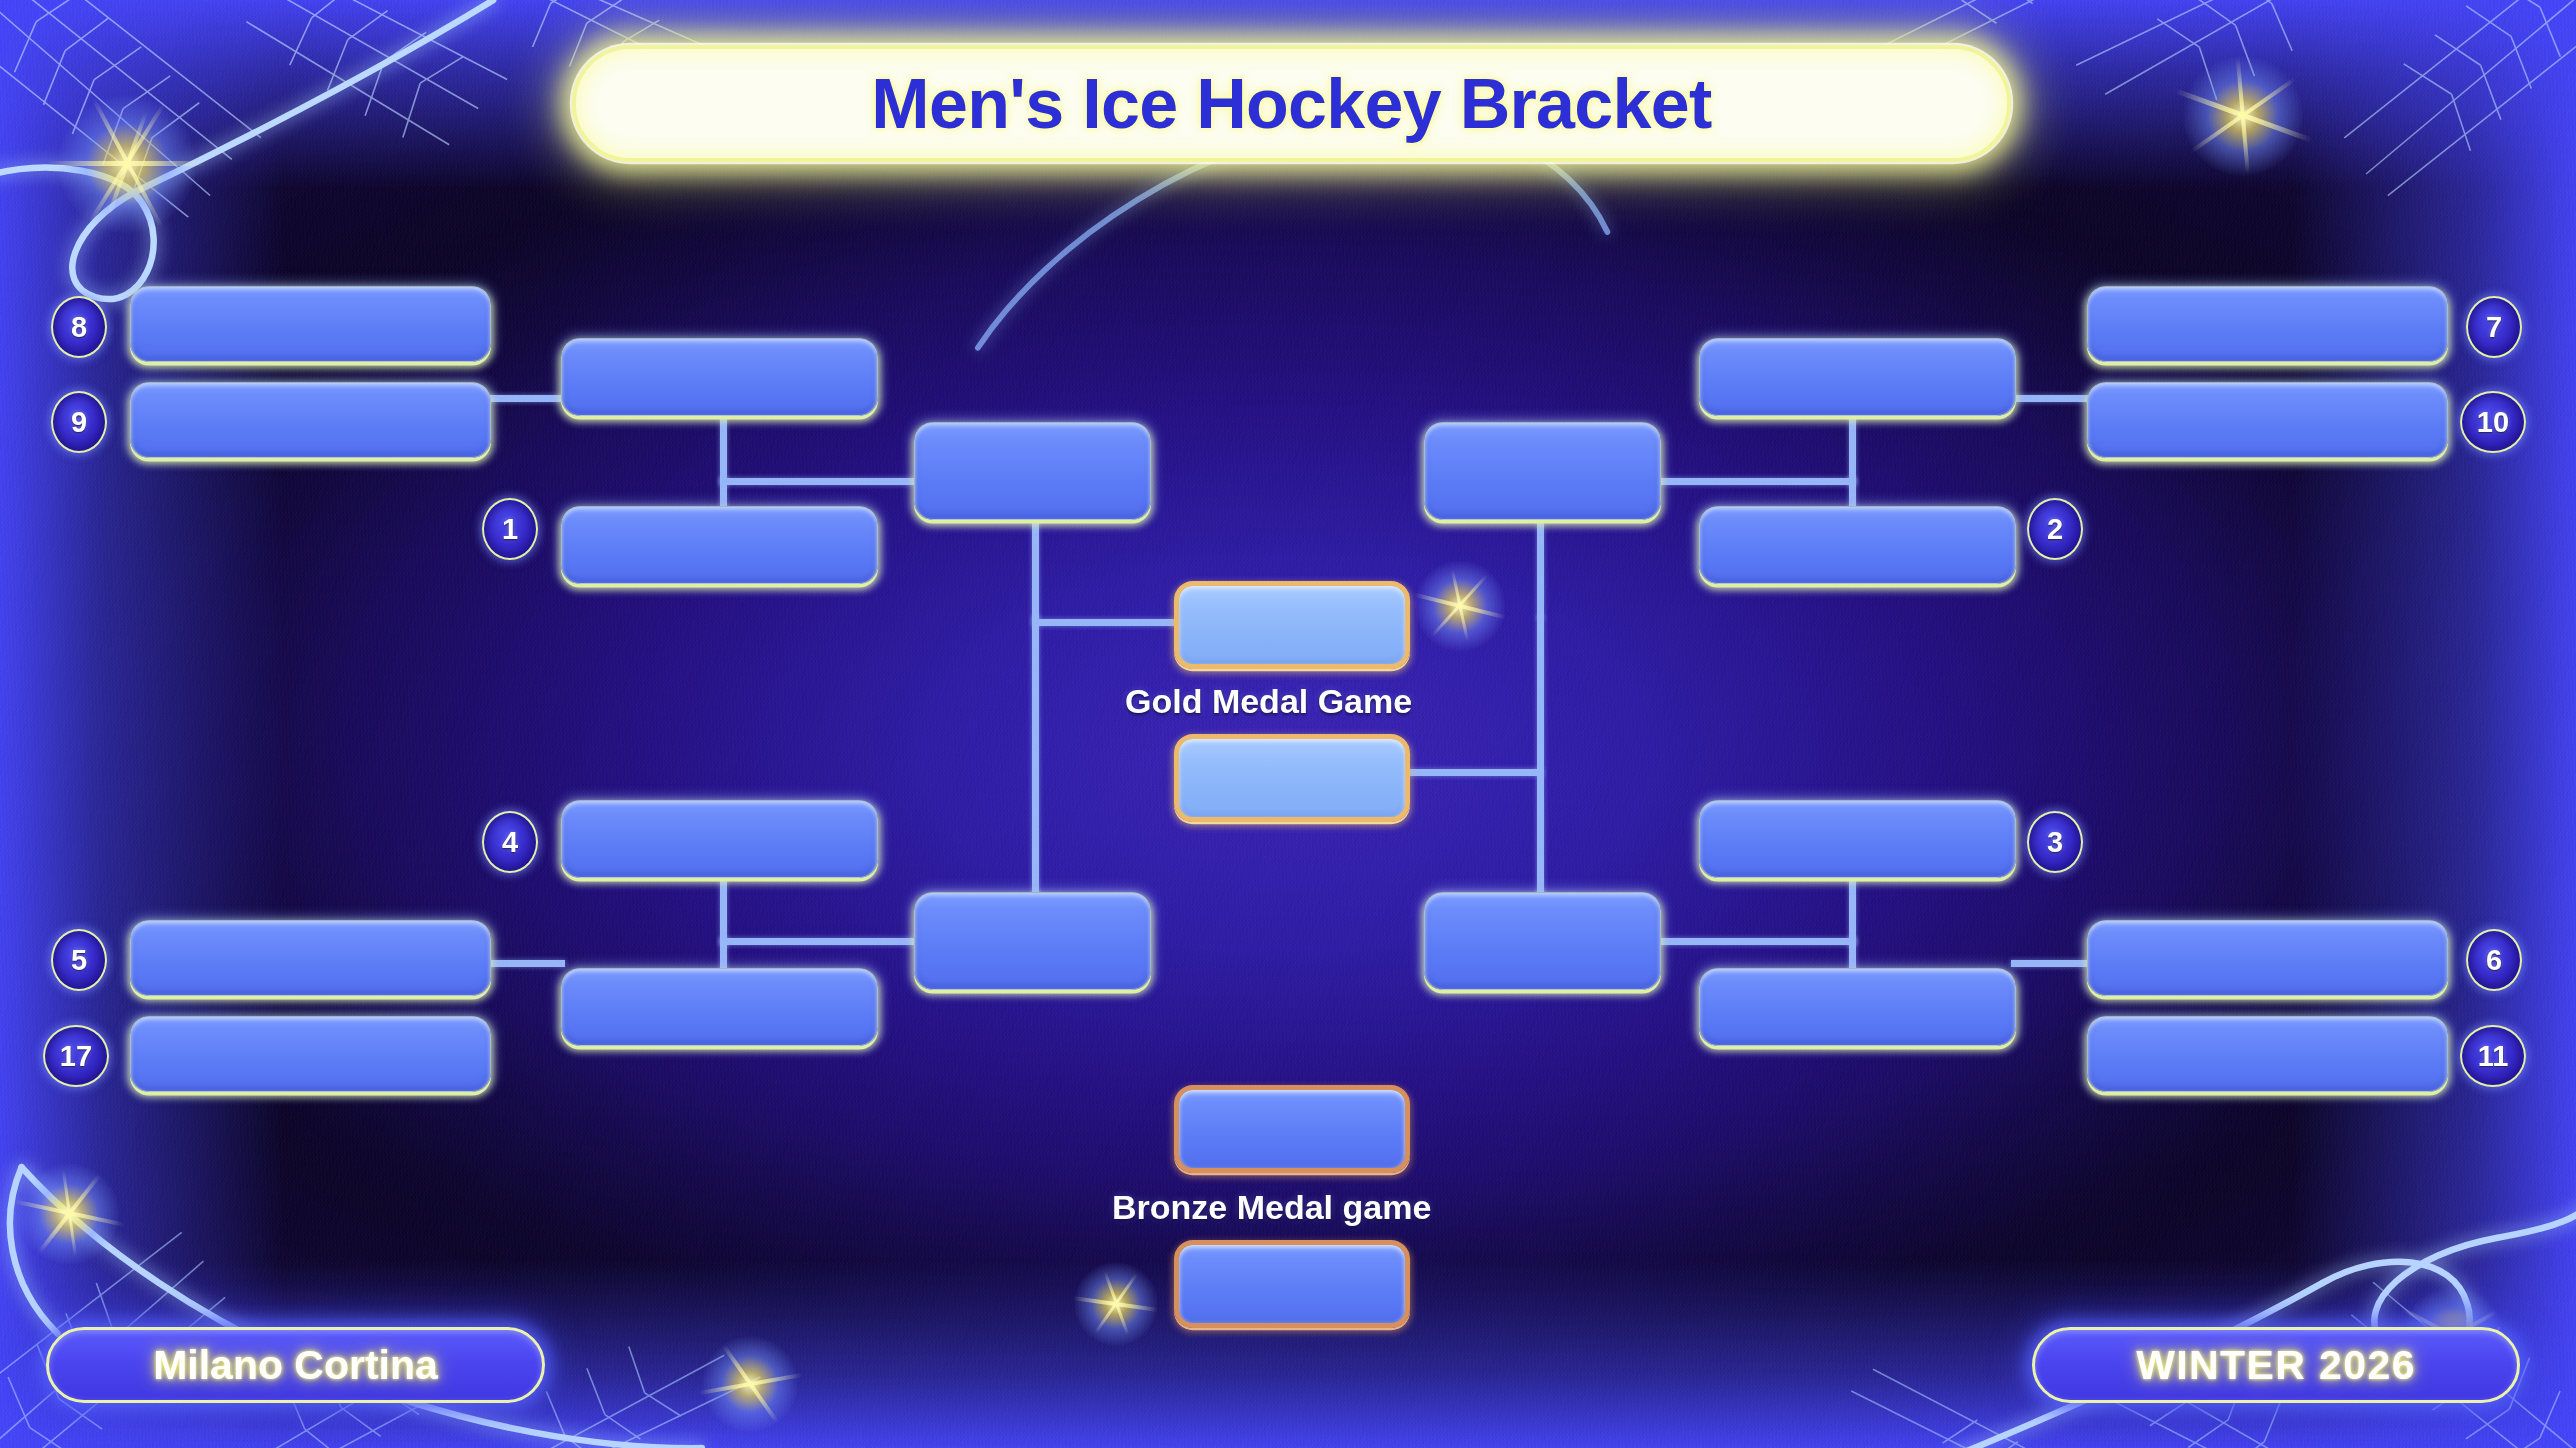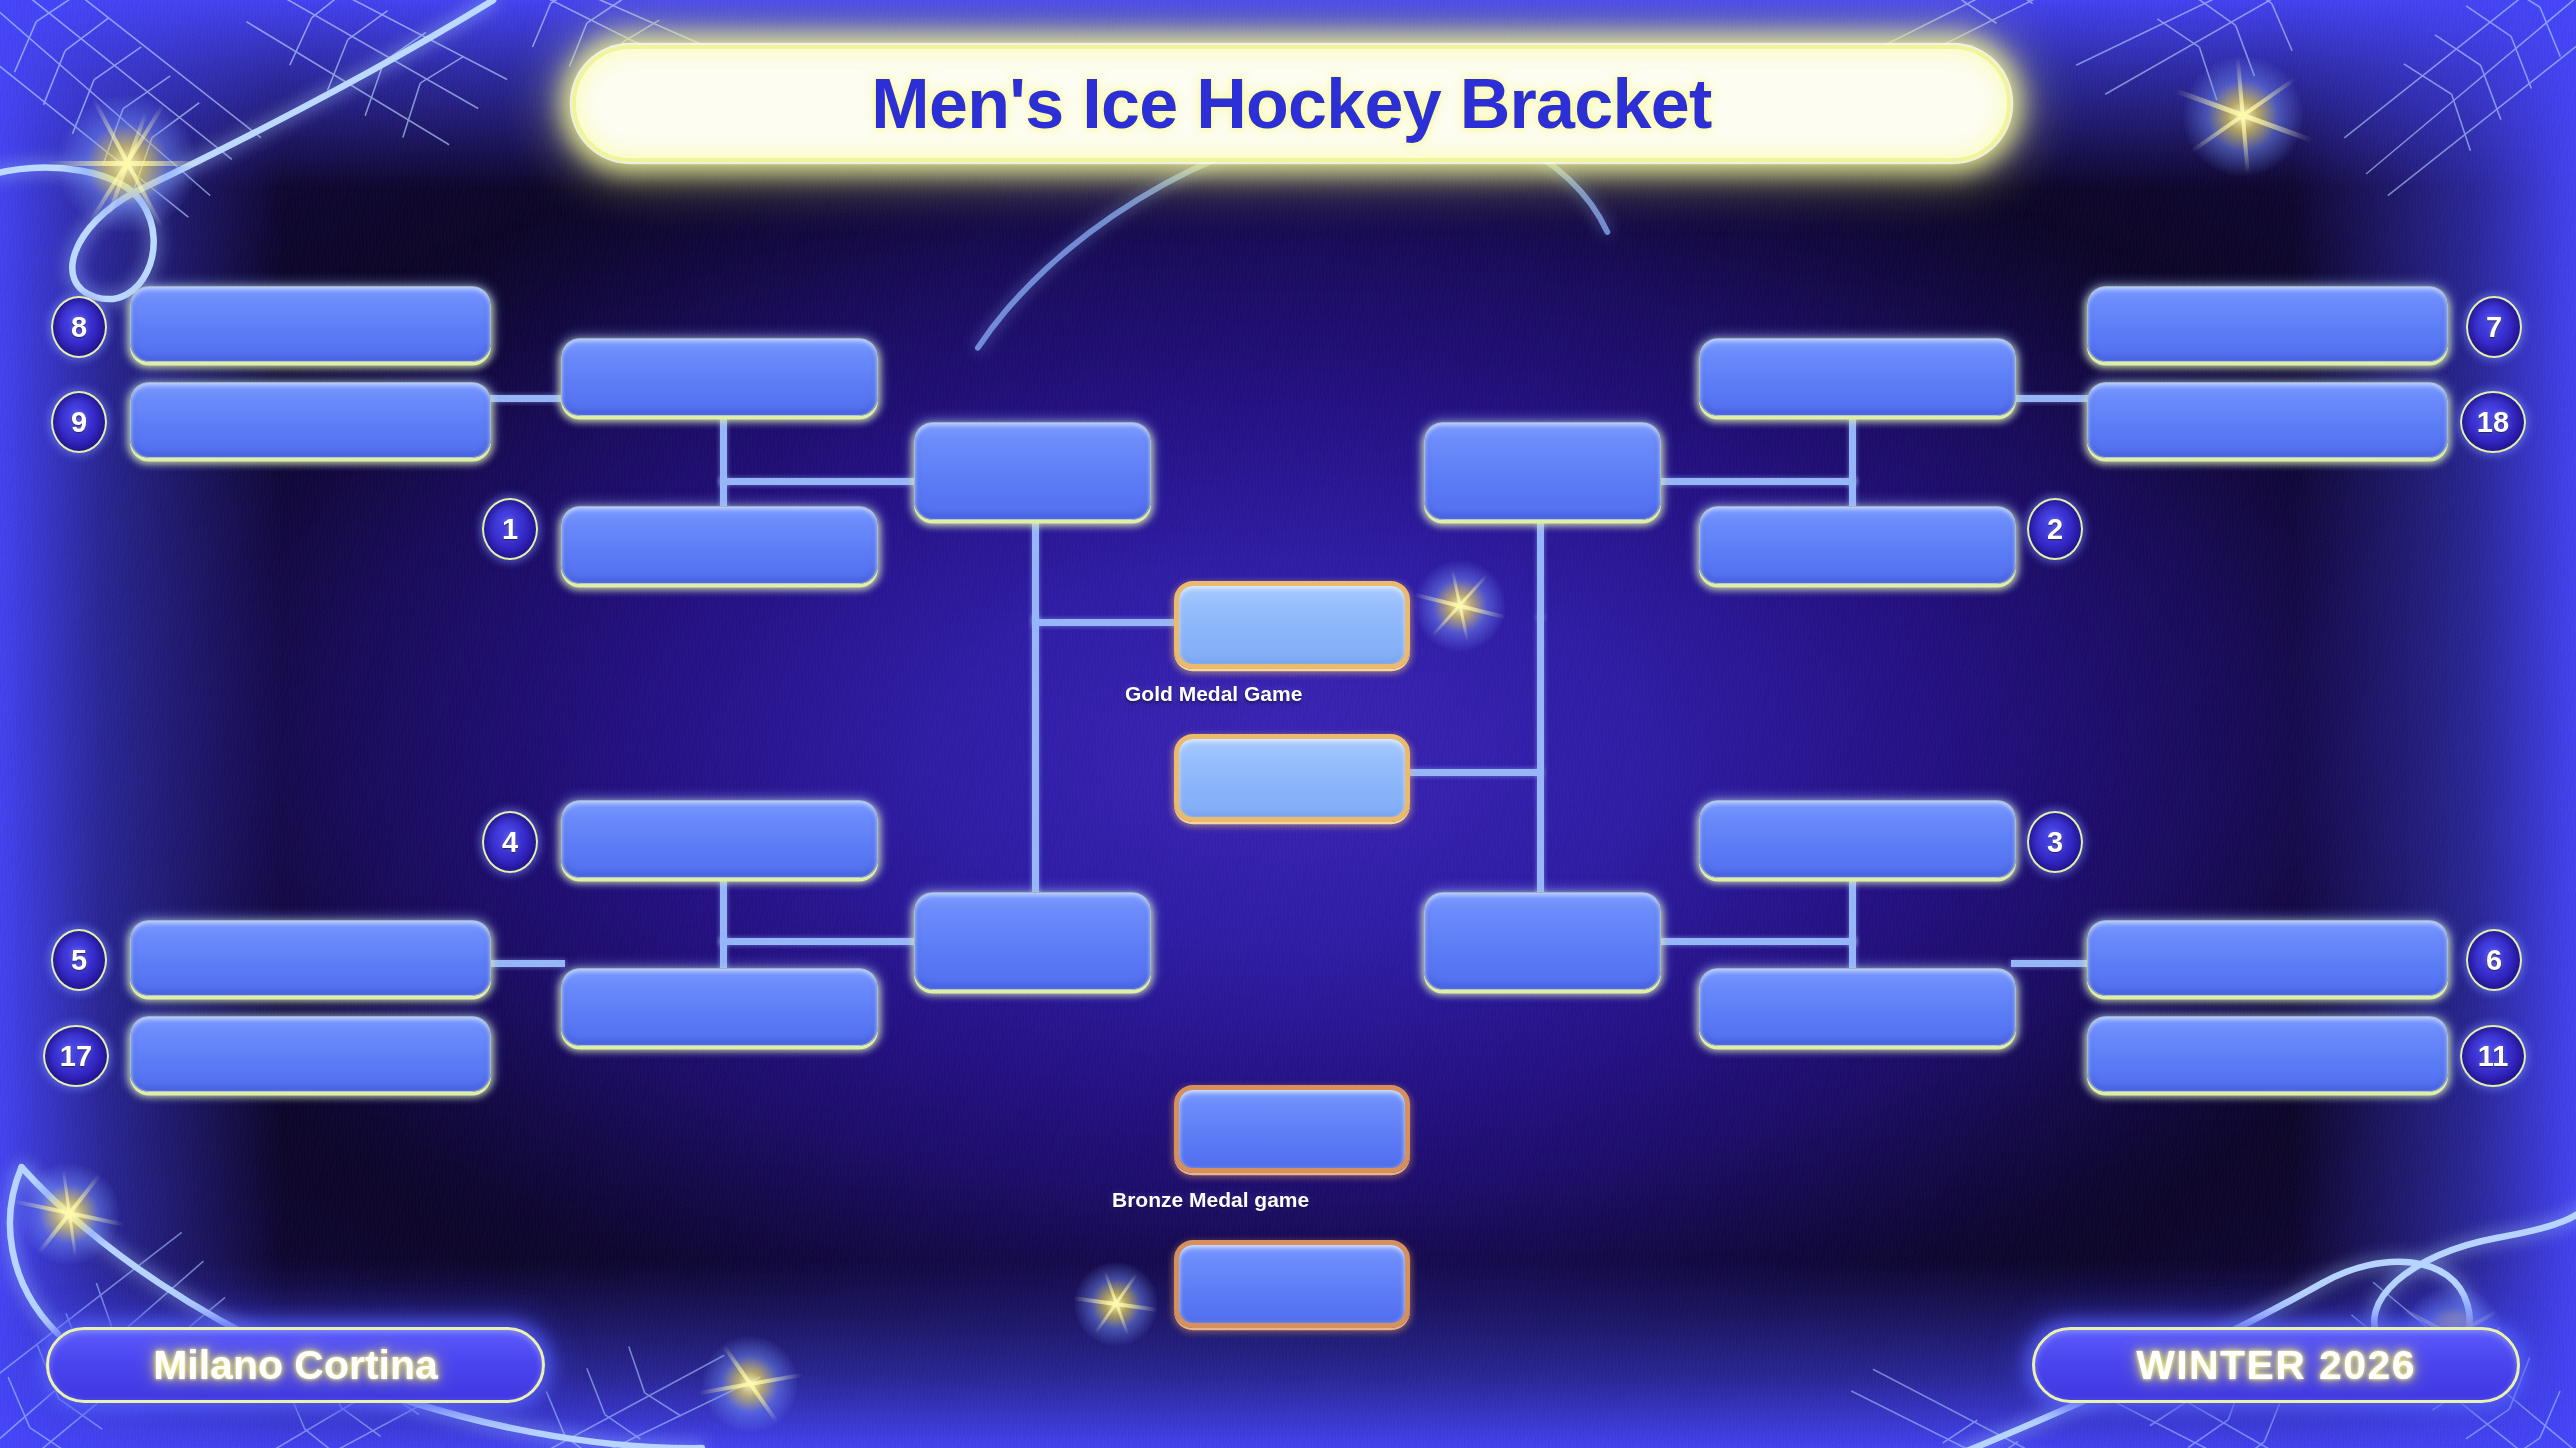--- a/index.html
+++ b/index.html
@@ -140,21 +140,21 @@
   
   .ln{
     position:absolute;
     background:#97b6f8;
     box-shadow:0 0 4.3px 0.7px rgba(150,180,250,.45);
   }
 
   
   .medal-label{
     position:absolute;
-    font-size:21px;font-weight:bold;color:#ffffff;
+    font-size:34px;font-weight:bold;color:#ffffff;
     white-space:nowrap;
     text-shadow:0 2.2px 3.6px rgba(15,8,70,.9), 0 0 7.2px rgba(150,170,255,.35);
   }
 
   
   .corner-pill{
     position:absolute;
     border-radius:43px;
     background:linear-gradient(180deg,#5b5bfb 0%,#4b45f0 45%,#4038e2 100%);
     border:3.6px solid #e9f3ac;
@@ -417,21 +417,21 @@
     <span>5</span>
     </div>
   <div class="seed" style="left:43px;top:1025px;width:62px;">
     <span>17</span>
     </div>
 
   <div class="seed" style="left:2466px;top:296px;">
     <span>7</span>
     </div>
   <div class="seed" style="left:2460px;top:391px;width:62px;">
-    <span>18</span>
+    <span>10</span>
     </div>
   <div class="seed" style="left:2027px;top:498px;">
     <span>2</span>
     </div>
   <div class="seed" style="left:2027px;top:811px;">
     <span>3</span>
     </div>
   <div class="seed" style="left:2466px;top:929px;">
     <span>6</span>
     </div>

